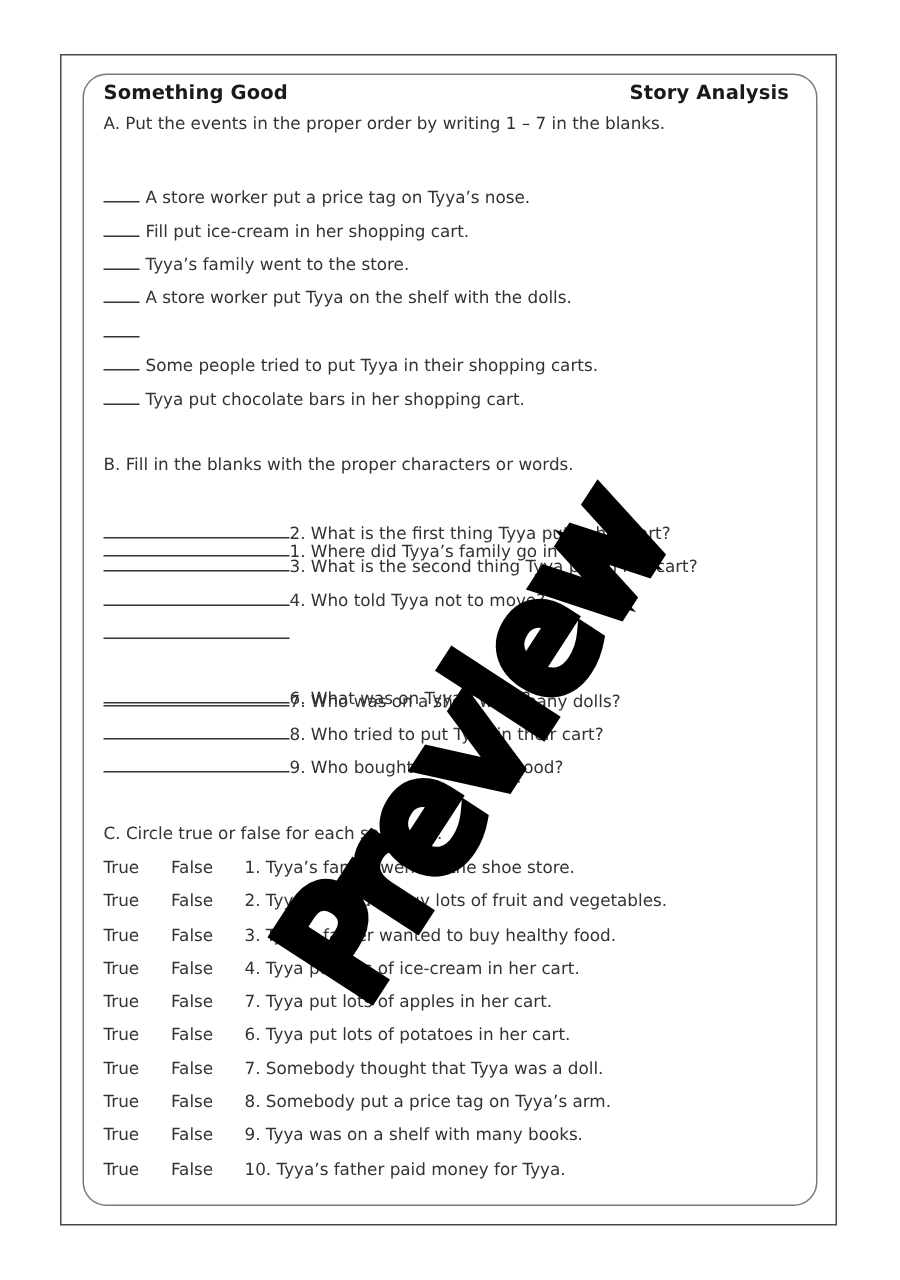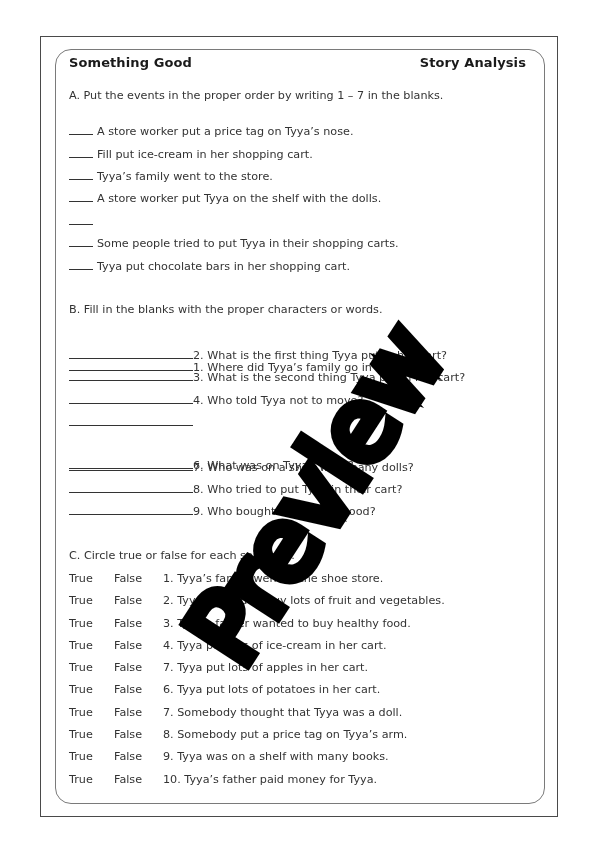--- a/index.html
+++ b/index.html
@@ -95,21 +95,21 @@
   </style>
 </head>
 <body>
 
 <div class="outer-frame"></div>
 <div class="inner-box"></div>
 
 <div class="header-left">Something Good</div>
 <div class="header-right">Story Analysis</div>
 
-<div class="line" style="top:89px;">A. Put the events in the proper order by writing 1 – 7 in the blanks.</div>
+<div class="line" style="top:76px;">A. Put the events in the proper order by writing 1 – 7 in the blanks.</div>
 
 <div class="line" style="top:124px;"><span class="blank-short"></span><span>A store worker put a price tag on Tyya’s nose.</span></div>
 <div class="line" style="top:146.5px;"><span class="blank-short"></span><span>Fill put ice-cream in her shopping cart.</span></div>
 <div class="line" style="top:169px;"><span class="blank-short"></span><span>Tyya’s family went to the store.</span></div>
 <div class="line" style="top:191px;"><span class="blank-short"></span><span>A store worker put Tyya on the shelf with the dolls.</span></div>
 <div class="line" style="top:214px;"><span class="blank-short"></span></div>
 <div class="line" style="top:236px;"><span class="blank-short"></span><span>Some people tried to put Tyya in their shopping carts.</span></div>
 <div class="line" style="top:258.5px;"><span class="blank-short"></span><span>Tyya put chocolate bars in her shopping cart.</span></div>
 
 <div class="line" style="top:303px;">B. Fill in the blanks with the proper characters or words.</div>

